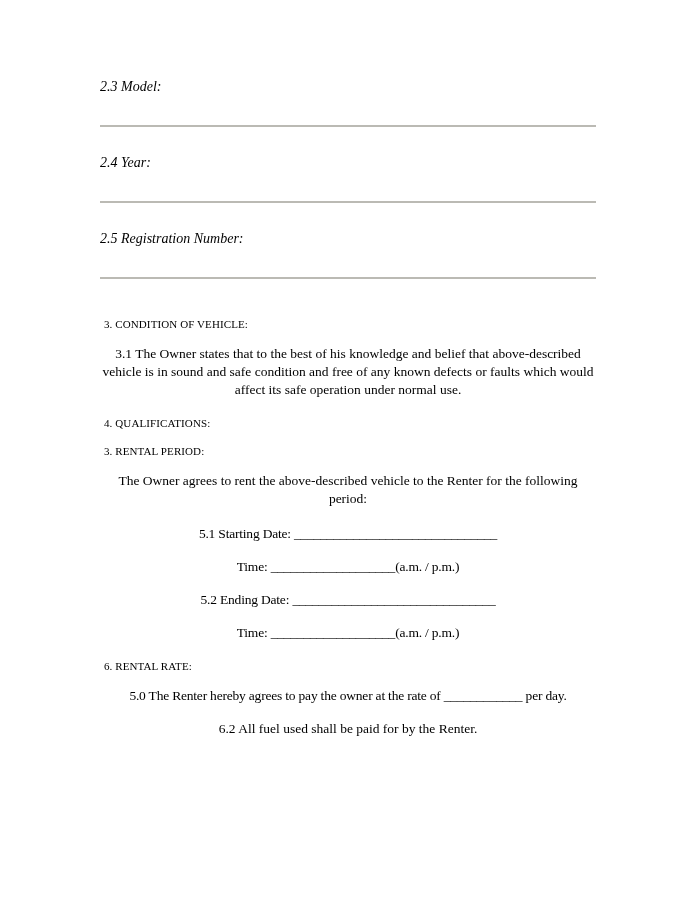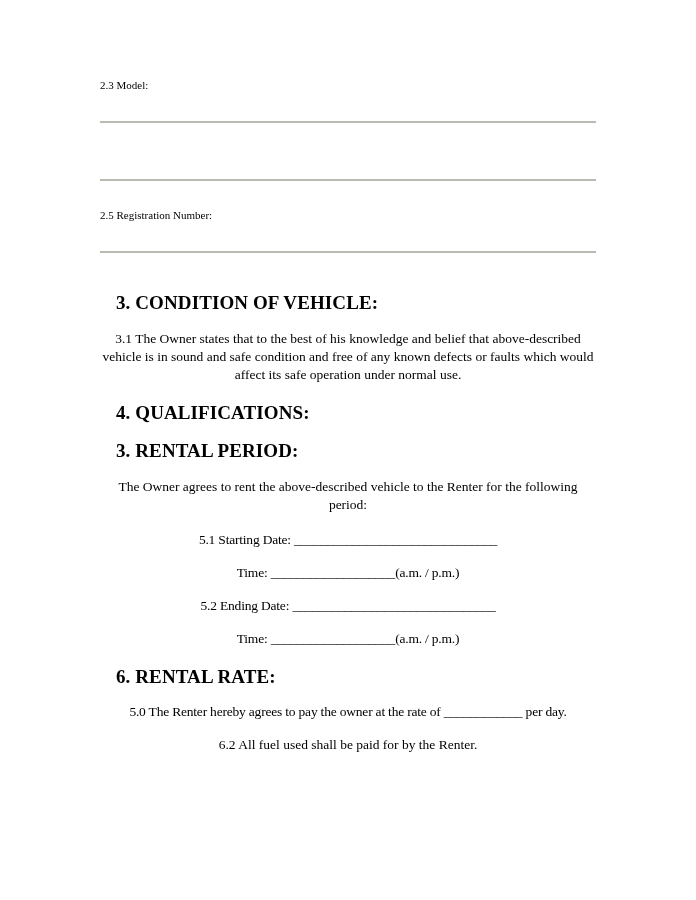--- a/index.html
+++ b/index.html
@@ -20,43 +20,44 @@
     width: 696px;
     height: 900px;
     background: #ffffff;
     box-sizing: border-box;
     padding: 78px 100px 0 100px;
   }
   .doc-body {
     width: 496px;
   }
   .field-label {
-    font-size: 11px;
+    font-size: 14px;
     line-height: 1.28;
     margin: 0;
     padding: 0;
+    font-style: italic;
   }
   .rule {
     width: 496px;
     height: 2px;
     background: #bbbab4;
     border: 0;
     margin: 0;
     padding: 0;
     display: block;
   }
   .sp-after-label { height: 29px; }
   .sp-after-rule  { height: 27px; }
   .sp-before-sec3 { height: 38px; }
 
   .section-heading {
-    font-size: 19px;
-    font-weight: bold;
+    font-size: 11px;
+    font-weight: normal;
     line-height: 1.3;
-    margin: 0 0 14px 16px;
+    margin: 0 0 14px 4px;
     letter-spacing: 0.1px;
   }
   .para {
     font-size: 13.5px;
     line-height: 1.33;
     margin: 0 0 17px 0;
     text-align: center;
   }
   .para.tight { margin-bottom: 15px; }
   .blank-line {
@@ -68,20 +69,21 @@
 <body>
 
 <div class="page">
   <div class="doc-body">
 
     <p class="field-label">2.3 Model:</p>
     <div class="sp-after-label"></div>
     <hr class="rule" style="background: rgb(187, 186, 180);">
     <div class="sp-after-rule"></div>
 
+    <p class="field-label">2.4 Year:</p>
     <div class="sp-after-label"></div>
     <hr class="rule" style="background: rgb(187, 186, 180);">
     <div class="sp-after-rule"></div>
 
     <p class="field-label">2.5 Registration Number:</p>
     <div class="sp-after-label"></div>
     <hr class="rule" style="background: rgb(187, 186, 180);">
 
     <div class="sp-before-sec3"></div>
 

